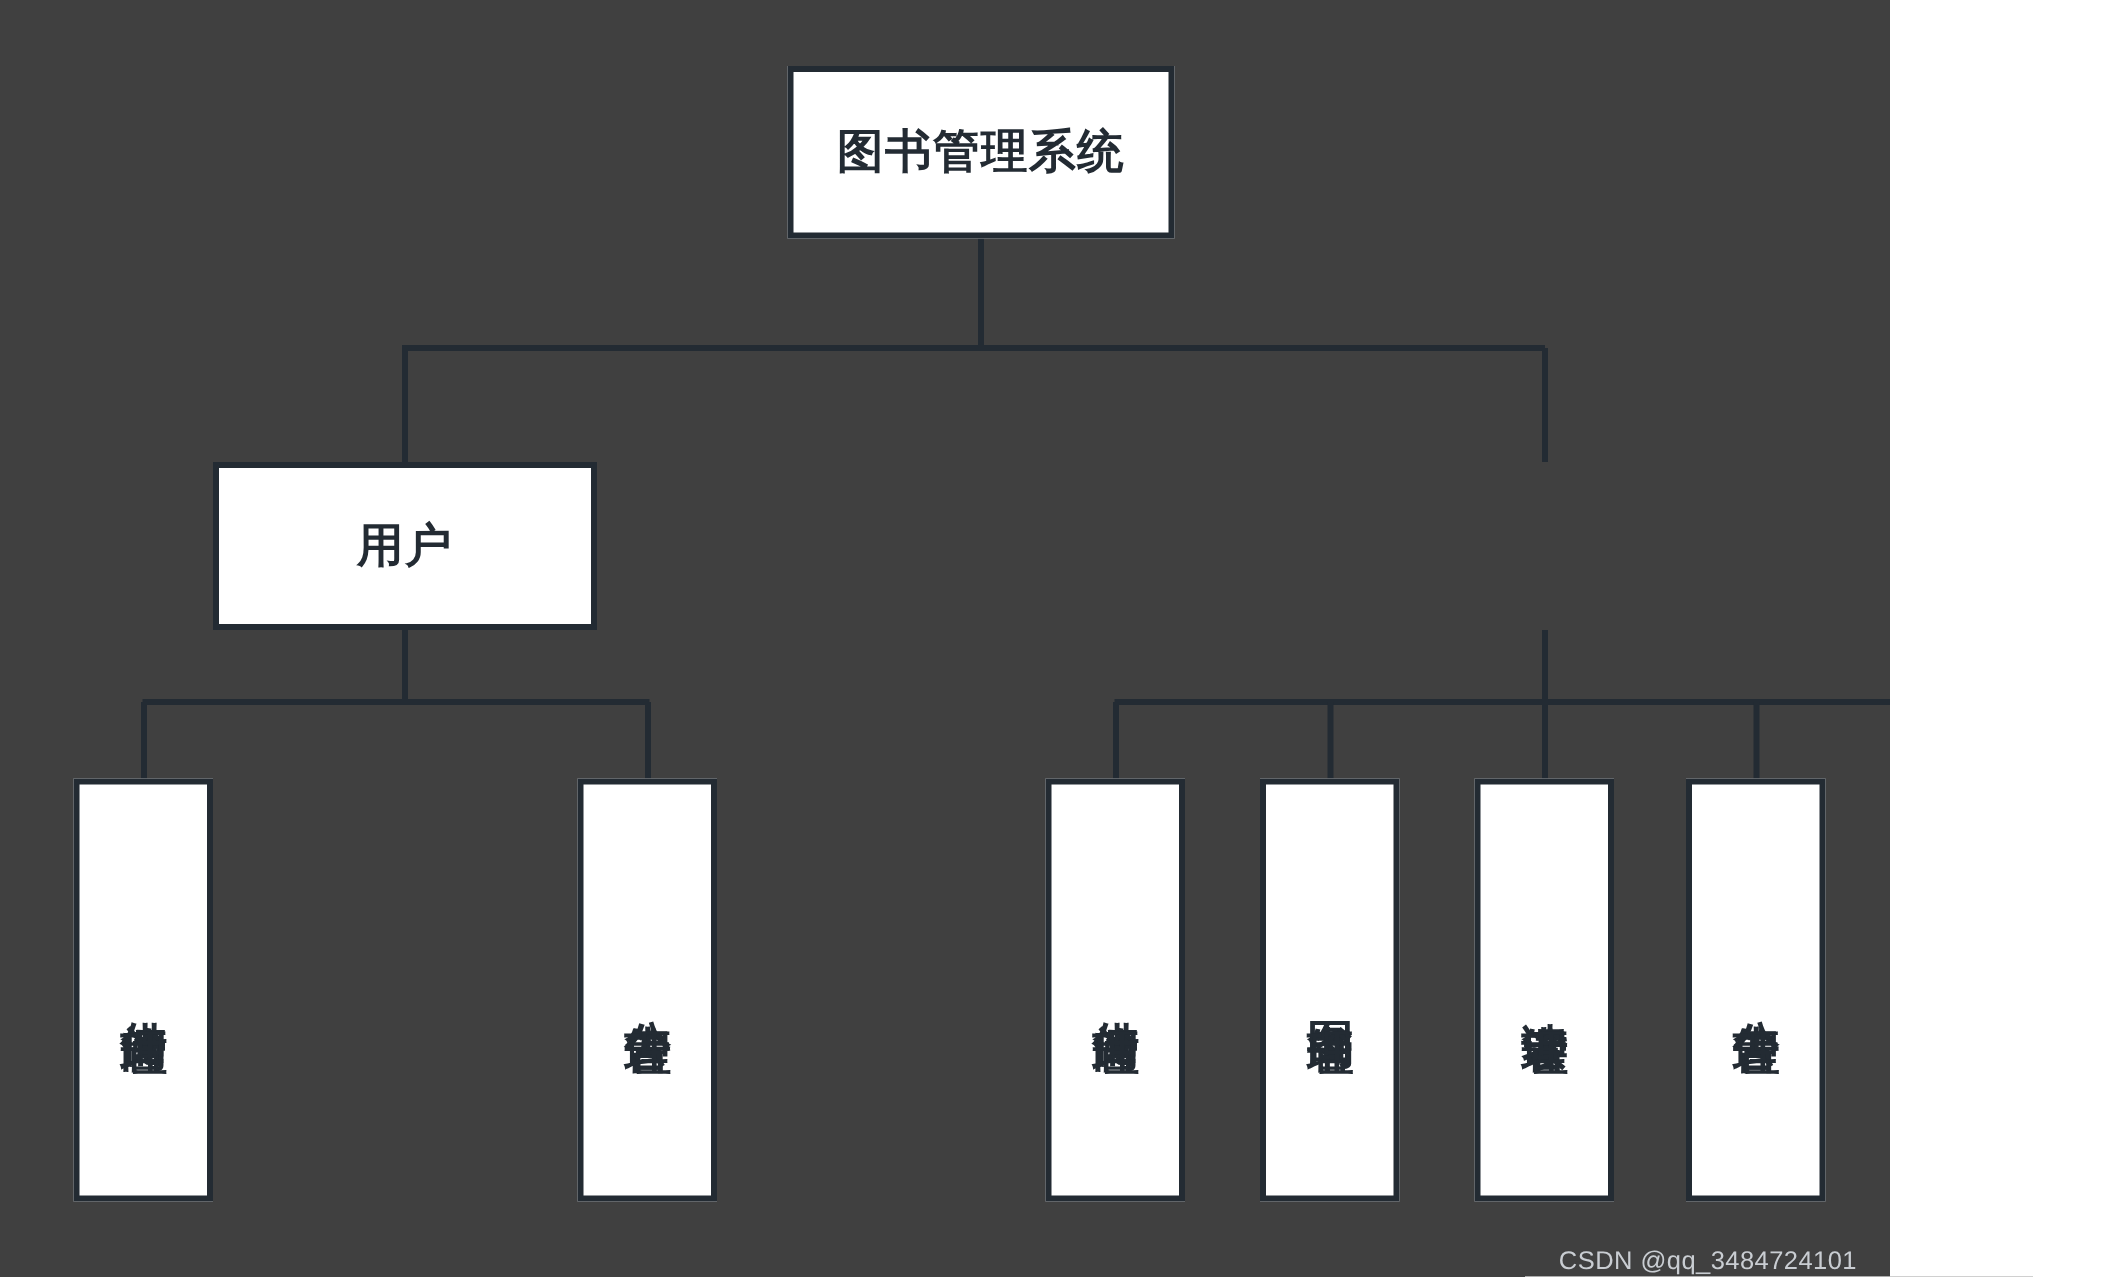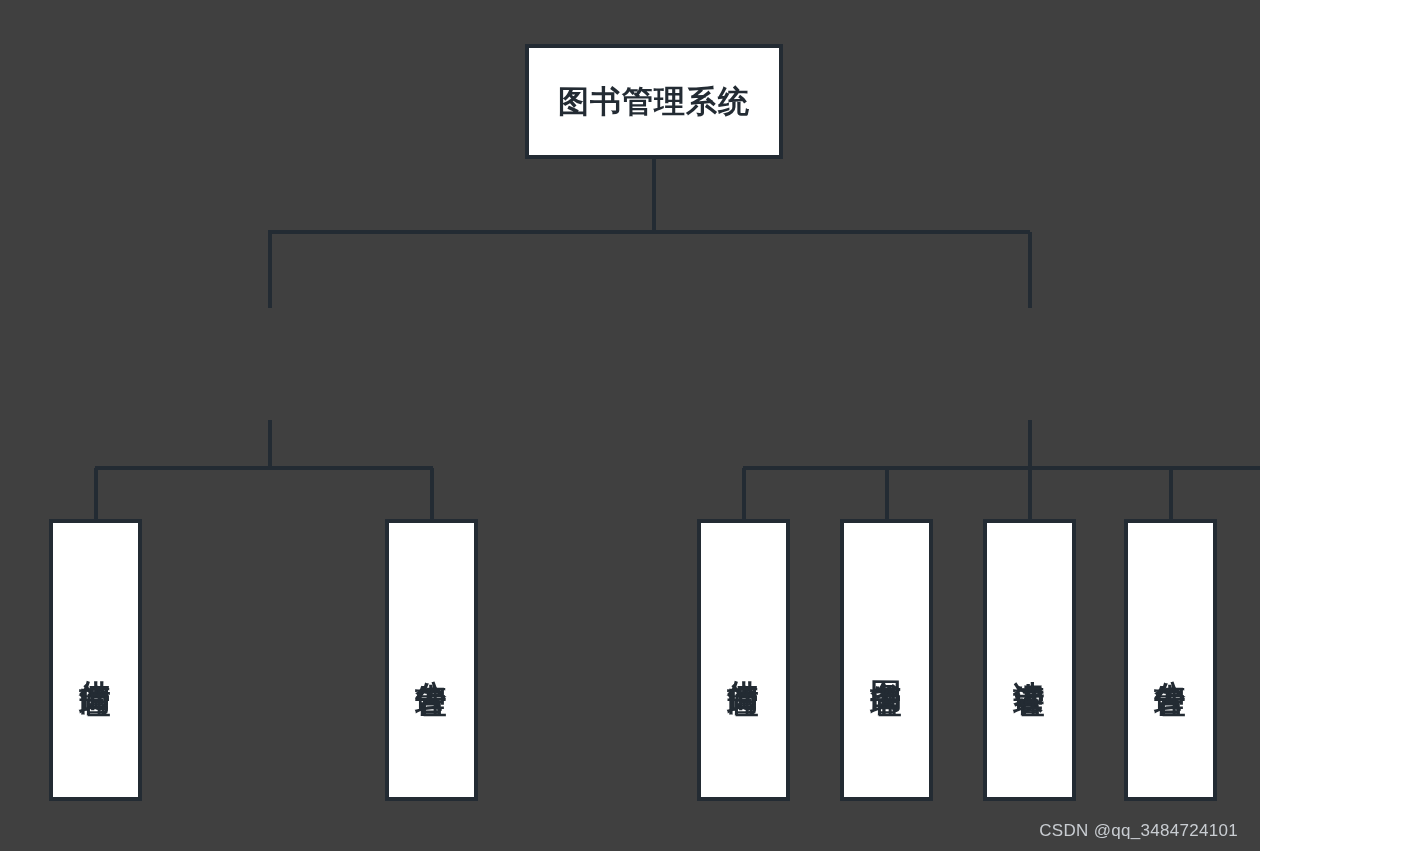--- a/index.html
+++ b/index.html
@@ -82,21 +82,21 @@
   #leaf-user-1 { left: 385px; }
   #leaf-admin-0 { left: 697px; }
   #leaf-admin-1 { left: 840px; }
   #leaf-admin-2 { left: 983px; }
   #leaf-admin-3 { left: 1124px; }
   #leaf-admin-4 { left: 1266px; }
 
   #watermark {
     position: absolute;
     right: 22px;
-    bottom: 10px;
+    bottom: 0;
     font-size: 17px;
     color: #c9cdd2;
     font-family: "Liberation Sans", sans-serif;
     letter-spacing: 0.3px;
     z-index: 3;
   }
 </style>
 </head>
 <body>
 
@@ -124,20 +124,23 @@
       <line x1="1030" y1="468" x2="1030" y2="519"></line>
       <line x1="1171" y1="468" x2="1171" y2="519"></line>
       <line x1="1312" y1="468" x2="1312" y2="519"></line>
     </g>
   </svg>
 
   <div class="node-box" id="node-root">
     <span class="node-label-h">图书管理系统</span>
   </div>
 
+  <div class="node-box" id="node-user">
+    <span class="node-label-h">用户</span>
+  </div>
 
   <div class="node-box leaf-box" id="leaf-user-0">
     <span class="node-label-v">借阅管理</span>
   </div>
   <div class="node-box leaf-box" id="leaf-user-1">
     <span class="node-label-v">公告管理</span>
   </div>
 
   <div class="node-box leaf-box" id="leaf-admin-0">
     <span class="node-label-v">借阅管理</span>

